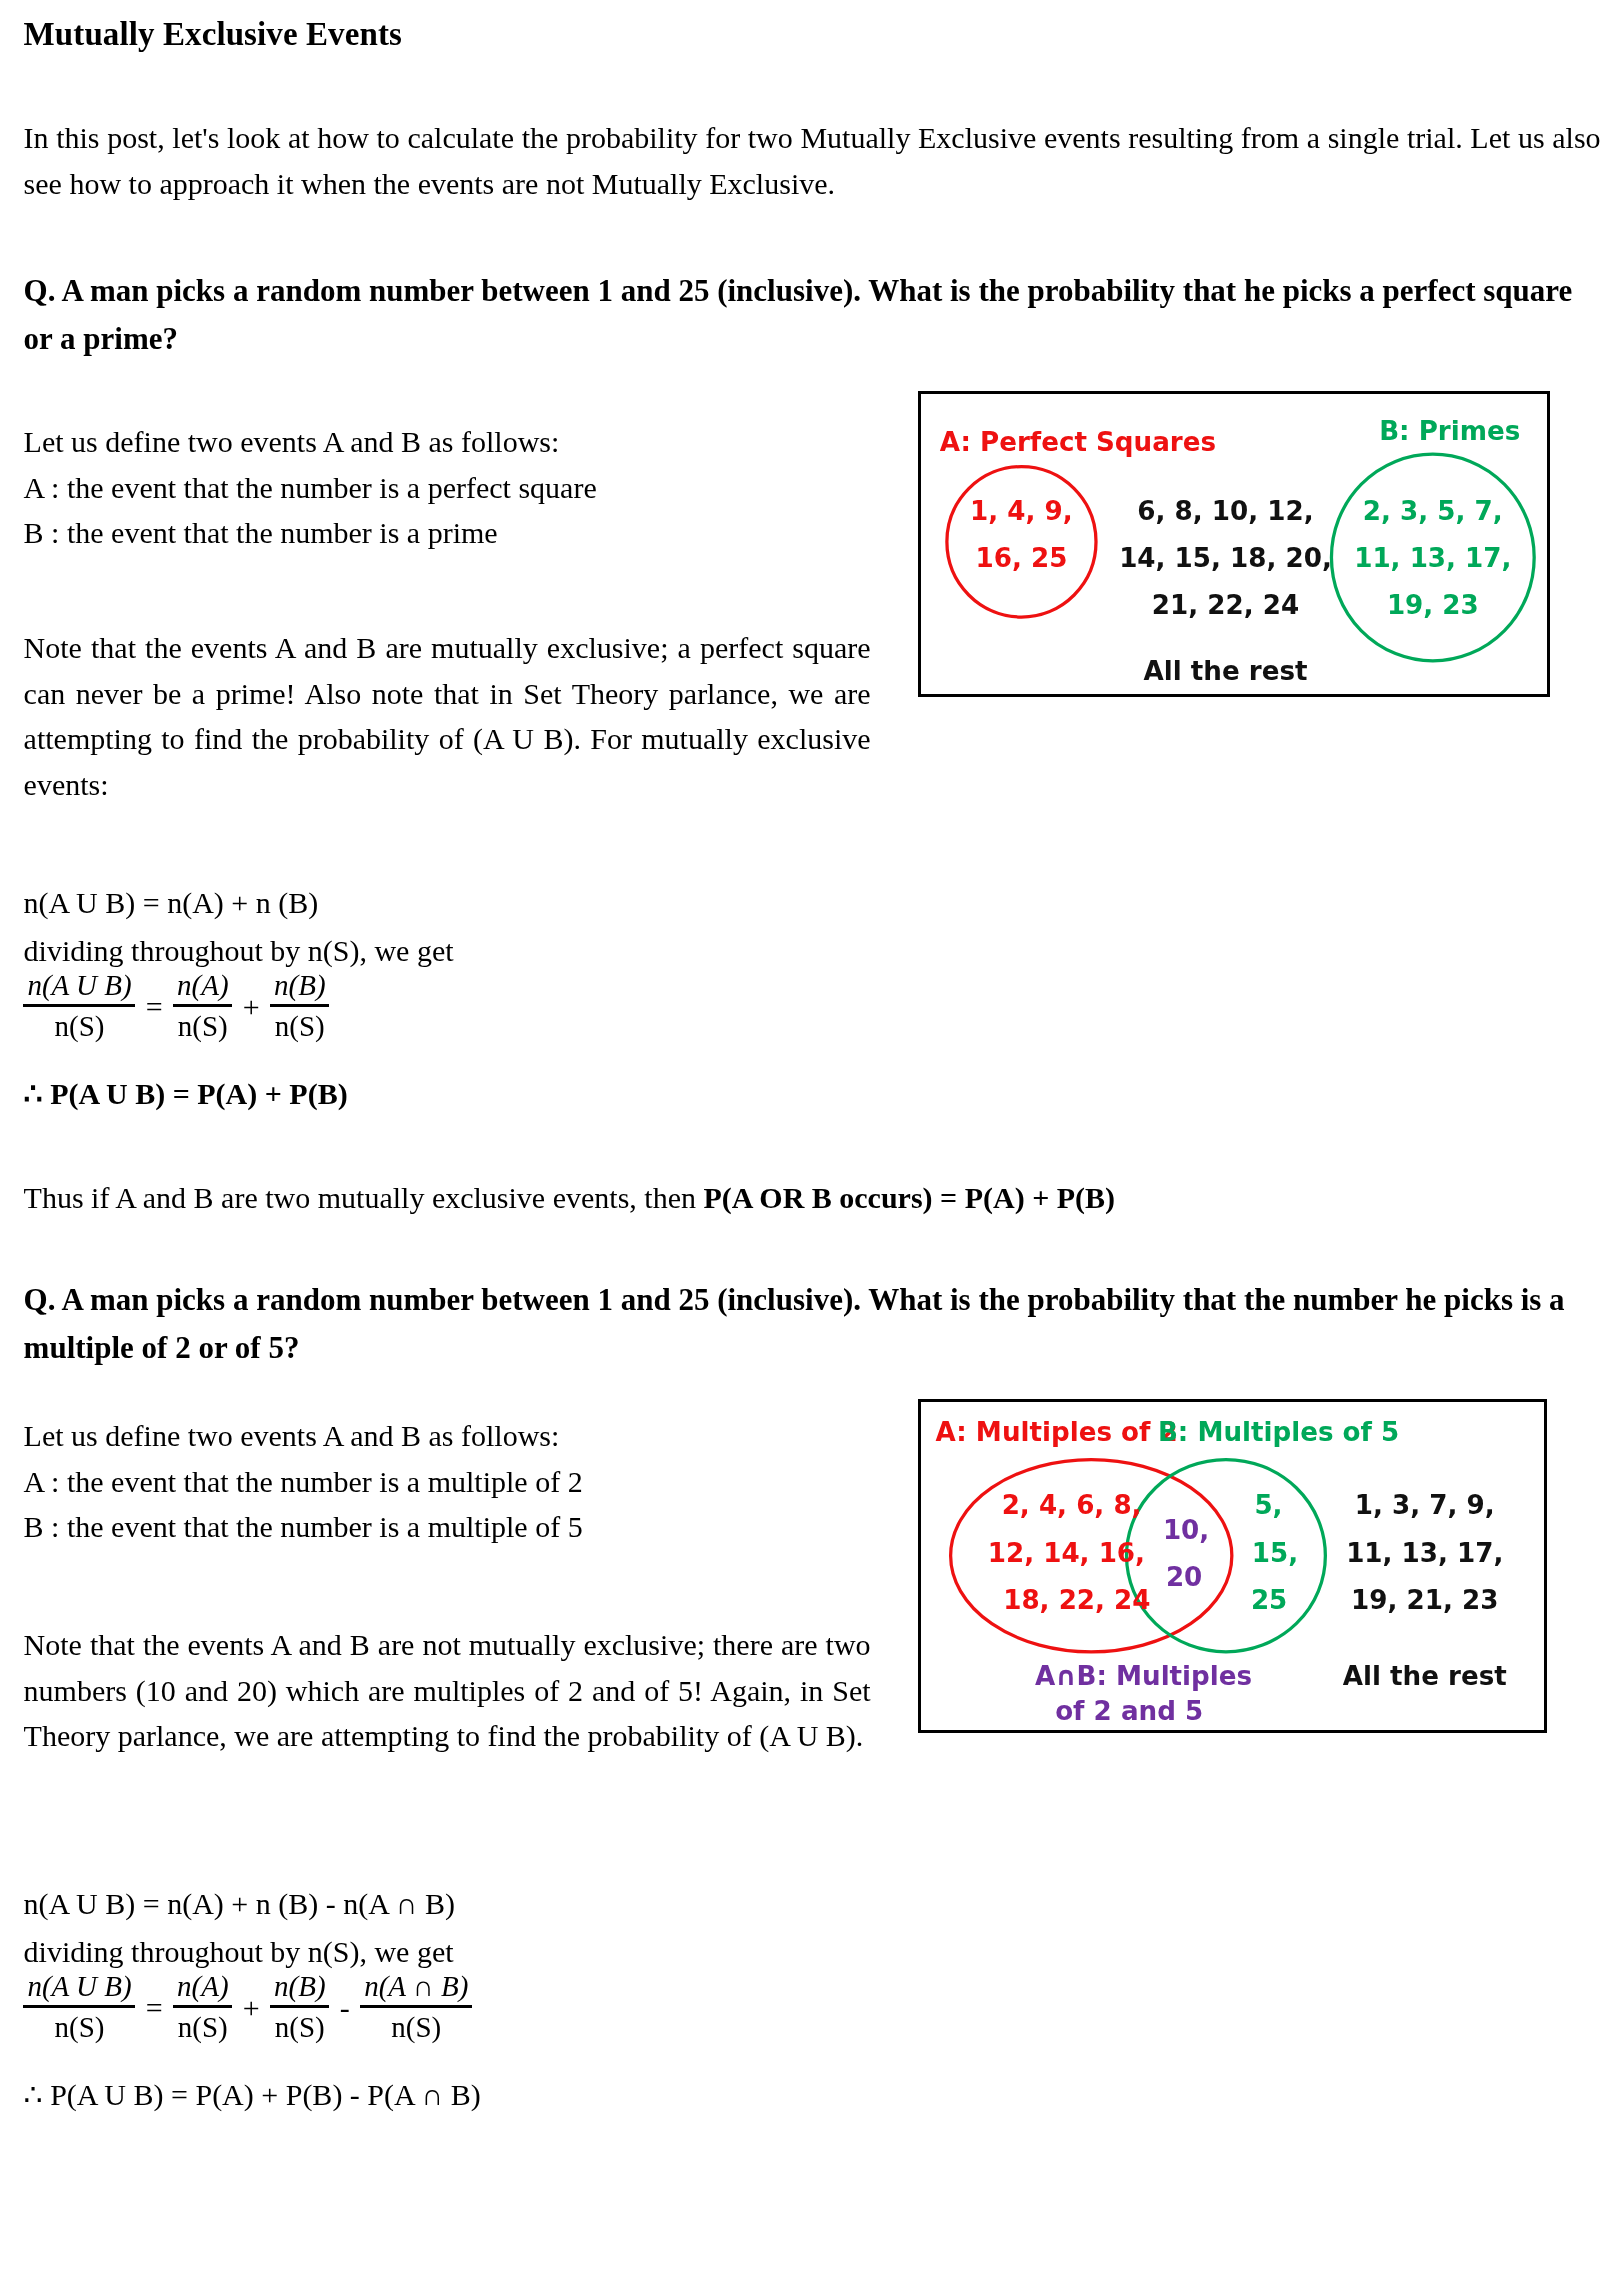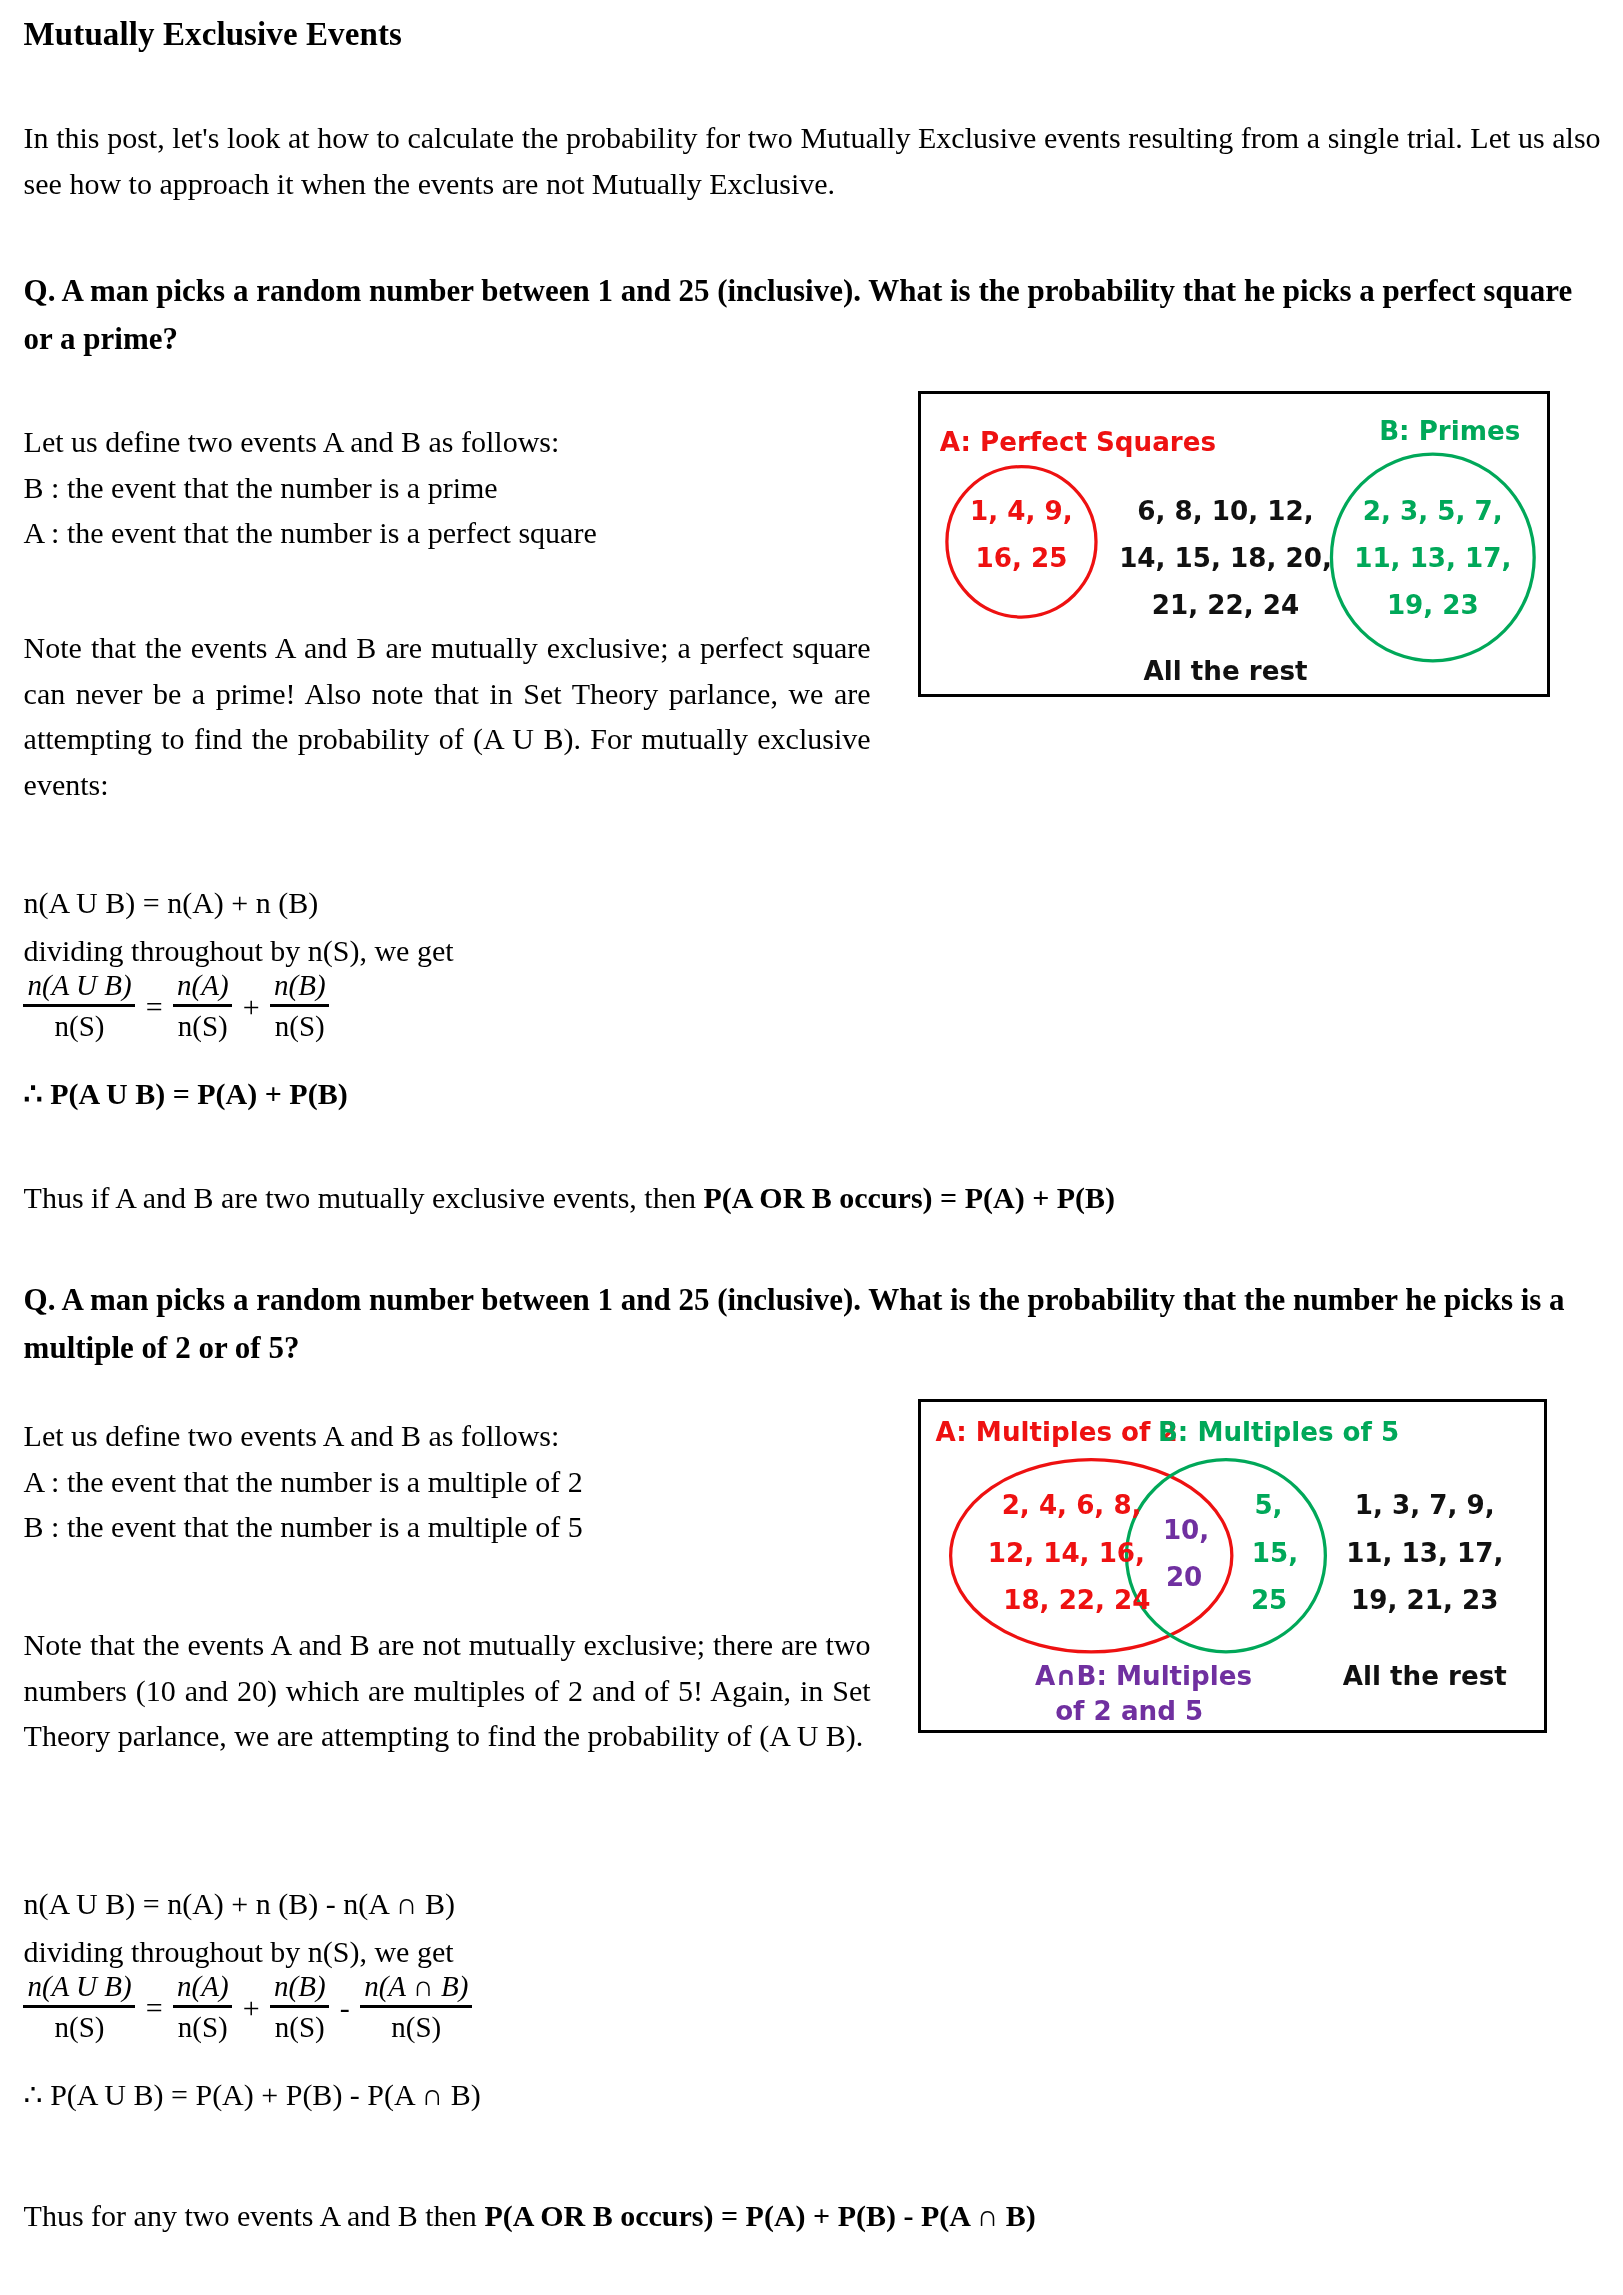--- a/index.html
+++ b/index.html
@@ -125,22 +125,22 @@
   <h1 class="doc-title">Mutually Exclusive Events</h1>
 
   <div class="blk" style="left:23.6px; top:115px; width:1577px;">
     <p>In this post, let's look at how to calculate the probability for two Mutually Exclusive events resulting from a single trial. Let us also see how to approach it when the events are not Mutually Exclusive.</p>
   </div>
 
   <div class="question" style="left:23.6px; top:267px; width:1584px;">Q. A man picks a random number between 1 and 25 (inclusive). What is the probability that he picks a perfect square or a prime?</div>
 
   <div class="blk nojust" style="left:23.6px; top:419px; width:844px;">
     <p>Let us define two events A and B as follows:</p>
+    <p>A : the event that the number is a perfect square</p>
     <p>B : the event that the number is a prime</p>
-    <p>A : the event that the number is a perfect square</p>
   </div>
 
   <div class="blk" style="left:23.6px; top:625px; width:847px;">Note that the events A and B are mutually exclusive; a perfect square can never be a prime! Also note that in Set Theory parlance, we are attempting to find the probability of (A U B). For mutually exclusive events:</div>
 
   <div class="venn-box" style="left:918px; top:391px; width:632px; height:306px;">
     <svg width="626" height="327" viewBox="0 0 956 500" xmlns="http://www.w3.org/2000/svg">
 
       <ellipse cx="153" cy="226" rx="114" ry="115" fill="none" stroke="#EE1111" stroke-width="5"></ellipse>
 
       <ellipse cx="782" cy="250" rx="155" ry="158" fill="none" stroke="#00A859" stroke-width="5"></ellipse>
@@ -255,18 +255,15 @@
     </span>
     <span class="op">-</span>
     <span class="frac">
       <span class="num">n(A ∩ B)</span>
       <span class="den">n(S)</span>
     </span>
   </div>
 
   <div class="math-line" style="left:23.6px; top:2072px;">∴ P(A U B) = P(A) + P(B) - P(A ∩ B)</div>
 
-  <div class="thus" style="left:23.6px; top:2193px; width:1577px;">
-    <span>Thus for any two events A and B then </span><b>P(A OR B occurs) = P(A) + P(B) - P(A ∩ B)</b>
-  </div>
 
 </div>
 
 
 </body></html>

